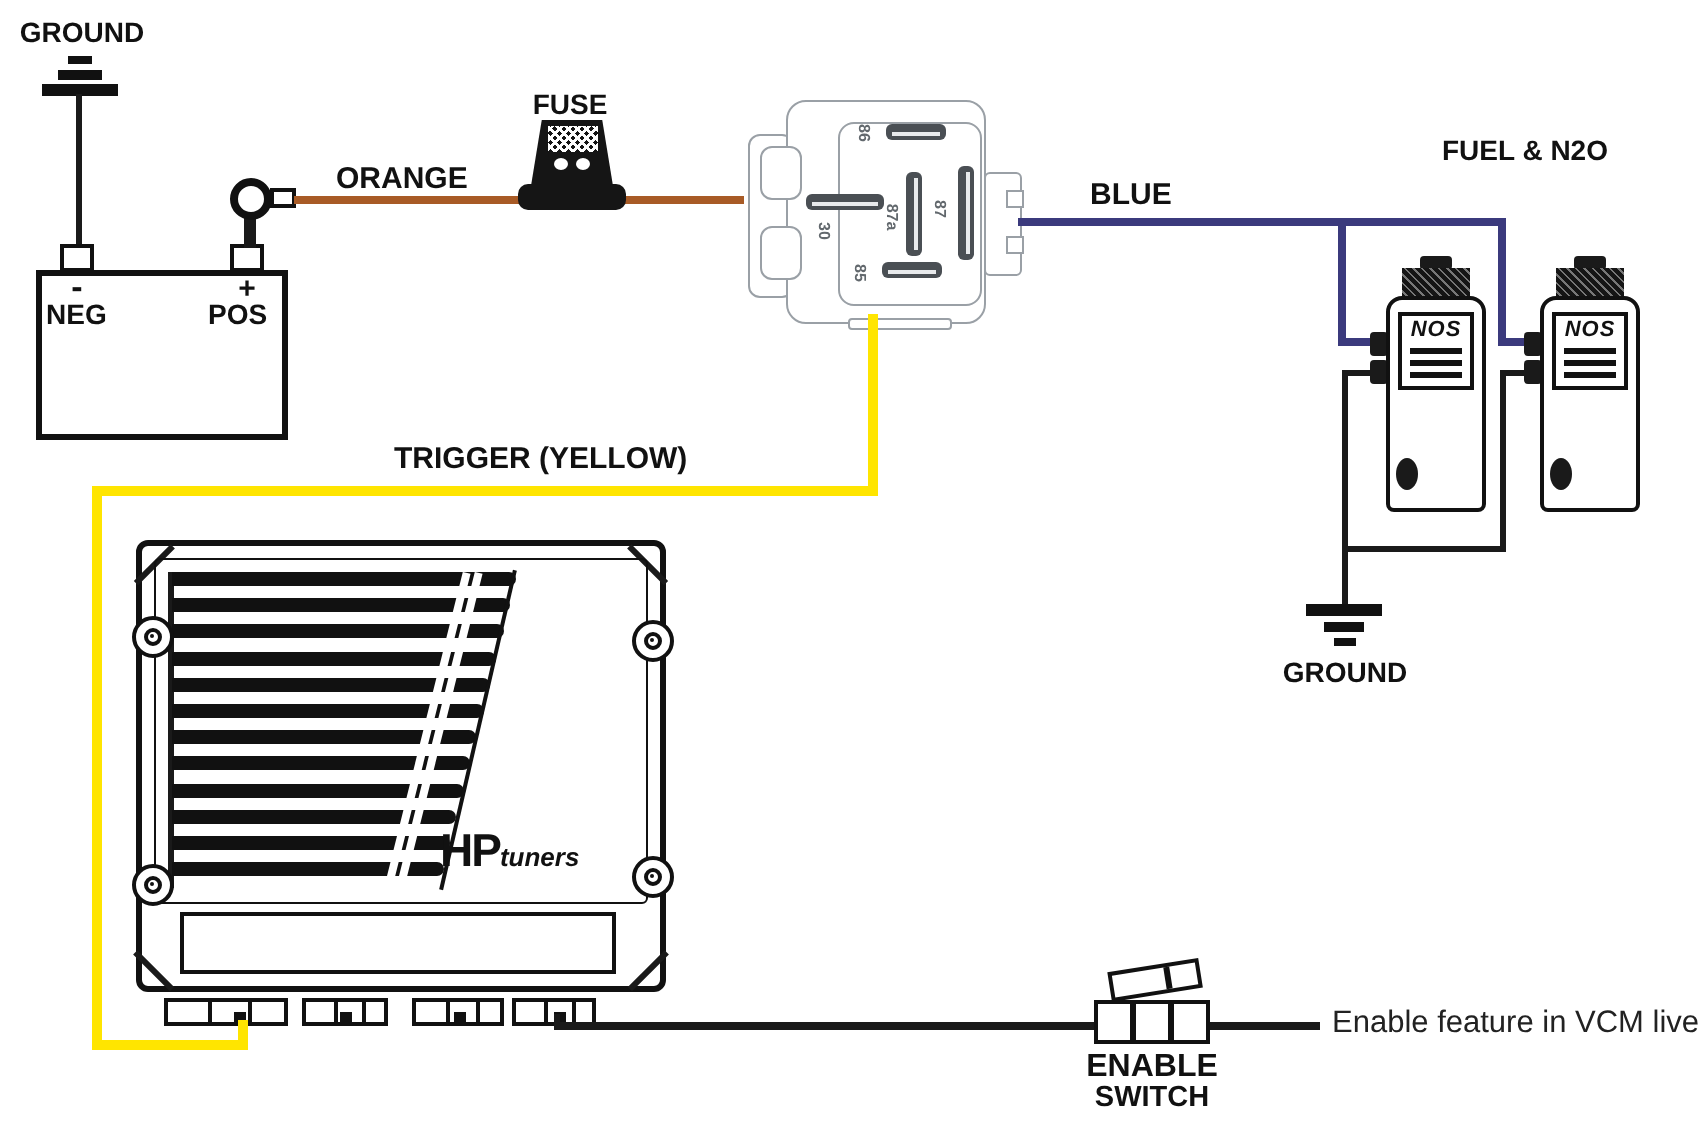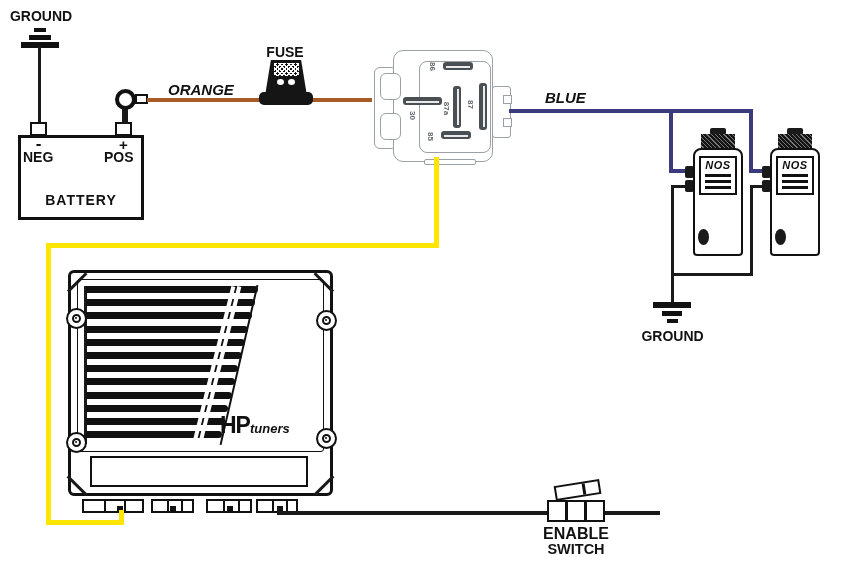--- a/index.html
+++ b/index.html
@@ -1,21 +1,21 @@
 <!DOCTYPE html>
 <html><head>
 <meta charset="utf-8">
 <style>
   html,body{margin:0;padding:0;background:#fff;}
   #canvas{position:relative;width:850px;height:566px;background:#fff;overflow:hidden;
           font-family:"Liberation Sans",sans-serif;color:#111;}
   .abs{position:absolute;}
   .blk{position:absolute;background:#1a1a1a;}
   .lbl{position:absolute;font-weight:bold;color:#111;white-space:nowrap;}
-  .it{font-style:italic;}
+  .it{}
   .ctr{text-align:center;}
   .outline{position:absolute;border:1.6px solid #9aa0a6;background:#fff;box-sizing:border-box;}
   .slot{position:absolute;background:#4a4f54;border-radius:3px;}
   .slot .slit{position:absolute;background:#e8eaec;}
   .slot.h .slit{left:3px;right:3px;top:45%;height:2px;}
   .slot.v .slit{top:3px;bottom:3px;left:45%;width:2px;}
   .pinlbl{position:absolute;font-size:8px;color:#62686d;width:16px;text-align:center;
           transform:rotate(90deg);font-weight:bold;}
   .bdr{position:absolute;border:2.5px solid #111;background:#fff;box-sizing:border-box;}
   .screw{position:absolute;width:21px;height:21px;border:2.5px solid #111;border-radius:50%;
@@ -44,21 +44,20 @@
   <div class="gbar" style="left:21px;top:41.5px;width:38px;height:6px;"></div>
   <div class="blk" style="left:37.5px;top:47px;width:3px;height:76px;"></div>
 
   <div class="bdr" style="left:30px;top:122px;width:17px;height:14px;border-width:2.5px;"></div>
   <div class="bdr" style="left:115px;top:122px;width:17px;height:14px;border-width:2.5px;"></div>
   <div class="bdr" style="left:18px;top:135px;width:126px;height:85px;border-width:3px;"></div>
   <div class="lbl ctr" style="left:30px;top:134px;width:17px;font-size:17px;">-</div>
   <div class="lbl" style="left:23px;top:149px;font-size:14px;">NEG</div>
   <div class="lbl ctr" style="left:115px;top:136px;width:17px;font-size:15px;">+</div>
   <div class="lbl" style="left:104px;top:149px;font-size:14px;">POS</div>
-  <div class="lbl ctr" style="left:18px;top:192px;width:126px;font-size:14px;letter-spacing:1px;">BATTERY</div>
 
   <div class="blk" style="left:122px;top:108px;width:6px;height:16px;"></div>
   <div class="abs" style="left:115px;top:89px;width:21px;height:21px;border:4.5px solid #111;border-radius:50%;background:#fff;box-sizing:border-box;"></div>
   <div class="bdr" style="left:135px;top:94px;width:13px;height:10px;border-width:2.5px;"></div>
 
   <div class="abs" style="left:147px;top:98px;width:225px;height:3.5px;background:#a85b26;"></div>
   <div class="lbl it" style="left:168px;top:81px;font-size:15px;">ORANGE</div>
   <div class="lbl ctr" style="left:258px;top:44px;width:54px;font-size:14px;">FUSE</div>
   <div class="abs" style="left:265px;top:60px;width:42px;height:36px;background:#151515;clip-path:polygon(14% 0,86% 0,100% 100%,0 100%);"></div>
   <div class="abs" style="left:274px;top:63px;width:25px;height:13px;background:
@@ -100,20 +99,21 @@
   <div class="pinlbl" style="left:404px;top:111px;">30</div>
   <div class="pinlbl" style="left:422px;top:132px;">85</div>
 
   <div class="abs" style="left:509px;top:109px;width:244px;height:4px;background:#3b3a7d;"></div>
   <div class="abs" style="left:669px;top:109px;width:4px;height:64px;background:#3b3a7d;"></div>
   <div class="abs" style="left:669px;top:169px;width:19px;height:4px;background:#3b3a7d;"></div>
   <div class="abs" style="left:749px;top:109px;width:4px;height:64px;background:#3b3a7d;"></div>
   <div class="abs" style="left:749px;top:169px;width:17px;height:4px;background:#3b3a7d;"></div>
   <div class="lbl it" style="left:545px;top:89px;font-size:15px;">BLUE</div>
 
+  <div class="lbl ctr" style="left:700px;top:67px;width:125px;font-size:14px;">FUEL &amp; N2O</div>
 
   <div class="blk" style="left:671px;top:185px;width:16px;height:3px;"></div>
   <div class="blk" style="left:671px;top:185px;width:3px;height:120px;"></div>
   <div class="blk" style="left:750px;top:185px;width:14px;height:3px;"></div>
   <div class="blk" style="left:750px;top:185px;width:3px;height:91px;"></div>
   <div class="blk" style="left:671px;top:273px;width:82px;height:3px;"></div>
 
   <div class="blk" style="left:710px;top:128px;width:16px;height:7px;border-radius:2px;"></div>
   <div class="abs" style="left:701px;top:134px;width:34px;height:15px;background:#151515;background-image:repeating-linear-gradient(45deg,transparent 0 2px,#777 2px 3px);"></div>
   <div class="blk" style="left:685px;top:166px;width:9px;height:12px;border-radius:2px;"></div>
@@ -138,20 +138,21 @@
     <div class="bar"></div>
     <div class="bar"></div>
   </div>
   <div class="blk" style="left:775px;top:229px;width:11px;height:16px;border-radius:50%;"></div>
 
   <div class="gbar" style="left:653px;top:302px;width:38px;height:6px;"></div>
   <div class="gbar" style="left:662px;top:311px;width:20px;height:5px;"></div>
   <div class="gbar" style="left:667px;top:319px;width:11px;height:4px;"></div>
   <div class="lbl ctr" style="left:630px;top:328px;width:85px;font-size:14px;">GROUND</div>
 
+  <div class="lbl it" style="left:197px;top:221px;font-size:15px;">TRIGGER (YELLOW)</div>
   <div class="abs" style="left:434px;top:157px;width:5px;height:91px;background:#ffe500;"></div>
   <div class="abs" style="left:46px;top:243px;width:393px;height:5px;background:#ffe500;"></div>
   <div class="abs" style="left:46px;top:243px;width:5px;height:282px;background:#ffe500;"></div>
   <div class="abs" style="left:46px;top:520px;width:78px;height:5px;background:#ffe500;"></div>
 
   <div class="bdr" style="left:68px;top:270px;width:265px;height:226px;border-width:3px;border-radius:6px;"></div>
   <div class="blk" style="left:64px;top:281px;width:26px;height:2.5px;transform:rotate(-45deg);"></div>
   <div class="blk" style="left:311px;top:281px;width:26px;height:2.5px;transform:rotate(45deg);"></div>
   <div class="blk" style="left:64px;top:484px;width:26px;height:2.5px;transform:rotate(45deg);"></div>
   <div class="blk" style="left:311px;top:484px;width:26px;height:2.5px;transform:rotate(-45deg);"></div>
@@ -228,14 +229,15 @@
   <div class="blk" style="left:605px;top:511px;width:55px;height:4px;"></div>
   <div class="bdr" style="left:556px;top:486px;width:46px;height:15px;transform:rotate(-9deg);transform-origin:bottom left;">
     <div style="position:absolute;left:26px;top:0;bottom:0;width:2.5px;background:#111;"></div>
   </div>
   <div class="bdr" style="left:547px;top:500px;width:58px;height:22px;">
     <div style="position:absolute;left:16px;top:0;bottom:0;width:2.5px;background:#111;"></div>
     <div style="position:absolute;left:35px;top:0;bottom:0;width:2.5px;background:#111;"></div>
   </div>
   <div class="lbl ctr" style="left:542px;top:525px;width:68px;font-size:16px;">ENABLE</div>
   <div class="lbl ctr" style="left:542px;top:541px;width:68px;font-size:14.5px;">SWITCH</div>
+  <div class="abs" style="left:666px;top:503px;font-size:15.5px;color:#222;white-space:nowrap;">Enable feature in VCM live</div>
 
 </div>
 
 </body></html>

